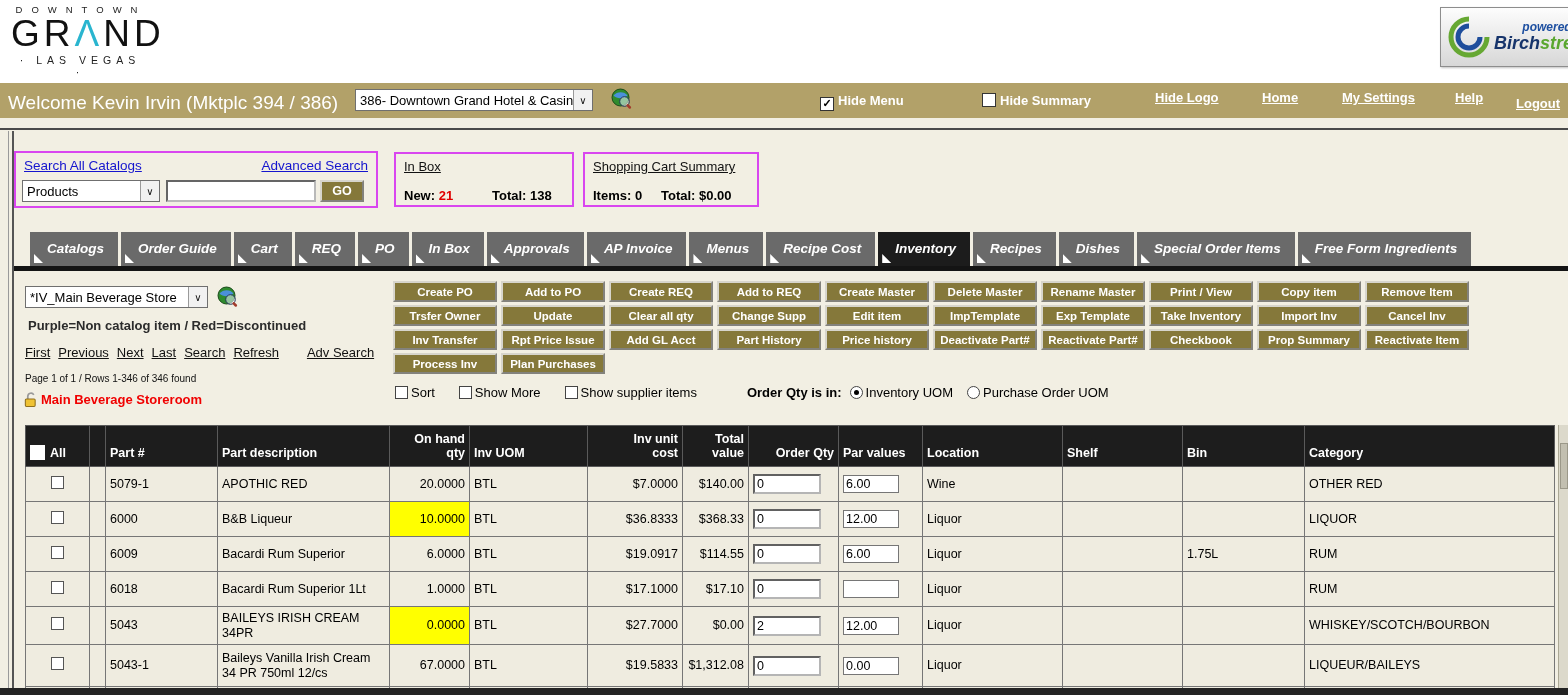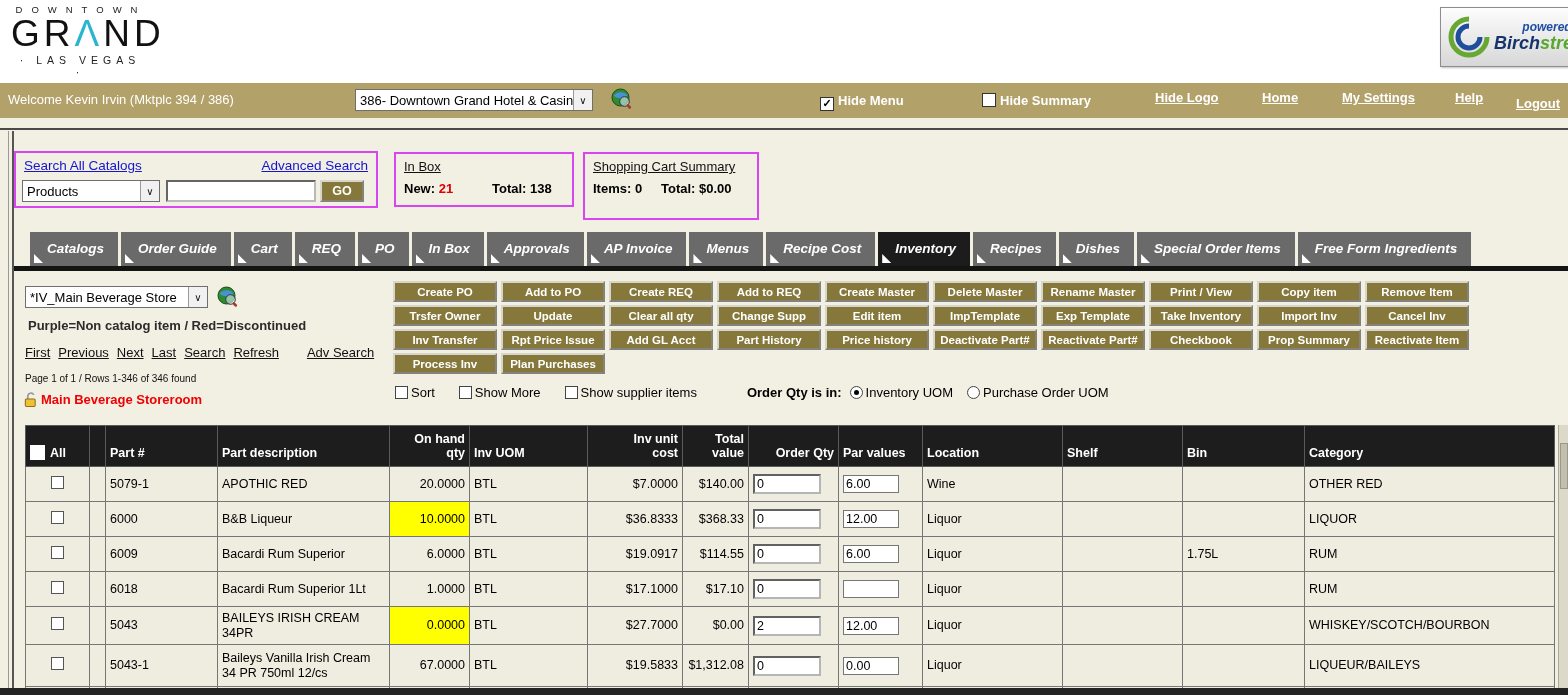--- a/index.html
+++ b/index.html
@@ -19,41 +19,41 @@
   .badge { left:1440px; top:7px; width:200px; height:60px; border:1px solid #8d8d8d;
            background:linear-gradient(#fdfdfd,#d7d7d7); display:flex; align-items:center;
            padding:4px 6px; box-shadow:1px 1px 2px rgba(0,0,0,.25); }
   .badge-text { margin-left:3px; line-height:1.05; }
   .badge-tag { font-size:12px; font-weight:bold; font-style:italic; color:#1d4fa0; text-align:right; }
   .badge-brand { font-size:18px; font-weight:bold; font-style:italic; white-space:nowrap; }
   .badge-brand .b1 { color:#16346b; } .badge-brand .b2 { color:#5aa72f; }
 
   
   .topbar { left:0; top:83px; width:1568px; height:35px; background:#B2A169; }
-  .welcome { left:8px; top:92px; color:#fff; font-size:13px; }
+  .welcome { left:8px; top:92px; color:#fff; font-size:19px; }
   .wlink { color:#fff; font-weight:bold; font-size:13px; text-decoration:underline; cursor:pointer; white-space:nowrap; }
   .fsel { display:flex; align-items:center; background:#fff; border:1px solid #6f6f6f; height:22px; font-size:13px; color:#000; }
   .fsel .txt { padding:0 4px; flex:1; white-space:nowrap; overflow:hidden; }
   .fsel .arr { width:19px; align-self:stretch; border-left:1px solid #9a9a9a; background:#f1f1f1;
                display:flex; align-items:center; justify-content:center; font-size:10px; color:#111; }
   .tcb { display:inline-flex; width:14px; height:14px; background:#fff; border:1px solid #333;
          align-items:center; justify-content:center; font-size:11px; font-weight:bold; color:#000; vertical-align:-2px; }
   .toplabel { color:#fff; font-weight:bold; font-size:13px; margin-left:4px; }
 
   
   .content-bg { left:0; top:118px; width:1568px; height:577px; background:#F2EFE3; }
   .hline { left:0; top:128px; width:1568px; height:2px; background:#4a4a4a; }
   .vline1 { left:8px; top:131px; width:1px; height:564px; background:#9a9a9a; }
   .vline2 { left:12px; top:131px; width:2px; height:564px; background:#555; }
 
   
   .panel { border:2px solid #d946ef; background:#F2EFE3; }
   .blink { color:#1515CE; font-size:13.5px; text-decoration:underline; cursor:pointer; white-space:nowrap; }
   .klink { color:#111; font-size:13px; text-decoration:underline; cursor:pointer; white-space:nowrap; }
-  .bold13 { font-size:13px; font-weight:bold; color:#000; white-space:nowrap; }
+  .bold13 { font-size:13px; font-weight:bold; color:#000; white-space:nowrap;margin-top:7px; }
   .redval { color:#E00000; }
   .tinput { background:#fff; border:2px inset #b9b9b9; height:22px; font-size:13px; padding:0 3px; }
   .gobtn { background:#85783A; color:#fff; font-weight:bold; font-size:12.5px; border:2px outset #d7d5cc;
            height:22px; display:flex; align-items:center; justify-content:center; cursor:pointer; }
 
   
   .tabs { left:16px; top:232px; display:flex; gap:3px;padding-left:14px; }
   .tab { position:relative; background:#6a6a6a; color:#fff; font-style:italic; font-weight:bold;
          font-size:13.5px; padding:0 14px 2px 17px; display:flex; align-items:center; height:34px;
          white-space:nowrap; cursor:pointer; }
@@ -167,21 +167,21 @@
     <input class="abs tinput" style="left: 150px; top: 27px; width: 150px;" value="">
     <div class="abs gobtn" style="left:304px; top:27px; width:44px;">GO</div>
   </div>
 
   <div class="abs panel" style="left:394px; top:152px; width:180px; height:55px;">
     <span class="abs klink" style="left:8px; top:5px;">In Box</span>
     <span class="abs bold13" style="left:8px; top:27px;"><span>New:</span> <span class="redval">21</span></span>
     <span class="abs bold13" style="left:96px; top:27px;"><span>Total:</span> <span>138</span></span>
   </div>
 
-  <div class="abs panel" style="left:583px; top:152px; width:176px; height:68px;">
+  <div class="abs panel" style="left:583px; top:152px; width:176px; height:55px;">
     <span class="abs klink" style="left:8px; top:5px;">Shopping Cart Summary</span>
     <span class="abs bold13" style="left:8px; top:27px;"><span>Items:</span> <span>0</span></span>
     <span class="abs bold13" style="left:76px; top:27px;"><span>Total:</span> <span>$0.00</span></span>
   </div>
 
   <div class="abs tabs">
     <div class="tab">
         <span class="notch"></span>
         <span>Catalogs</span>
       </div>

